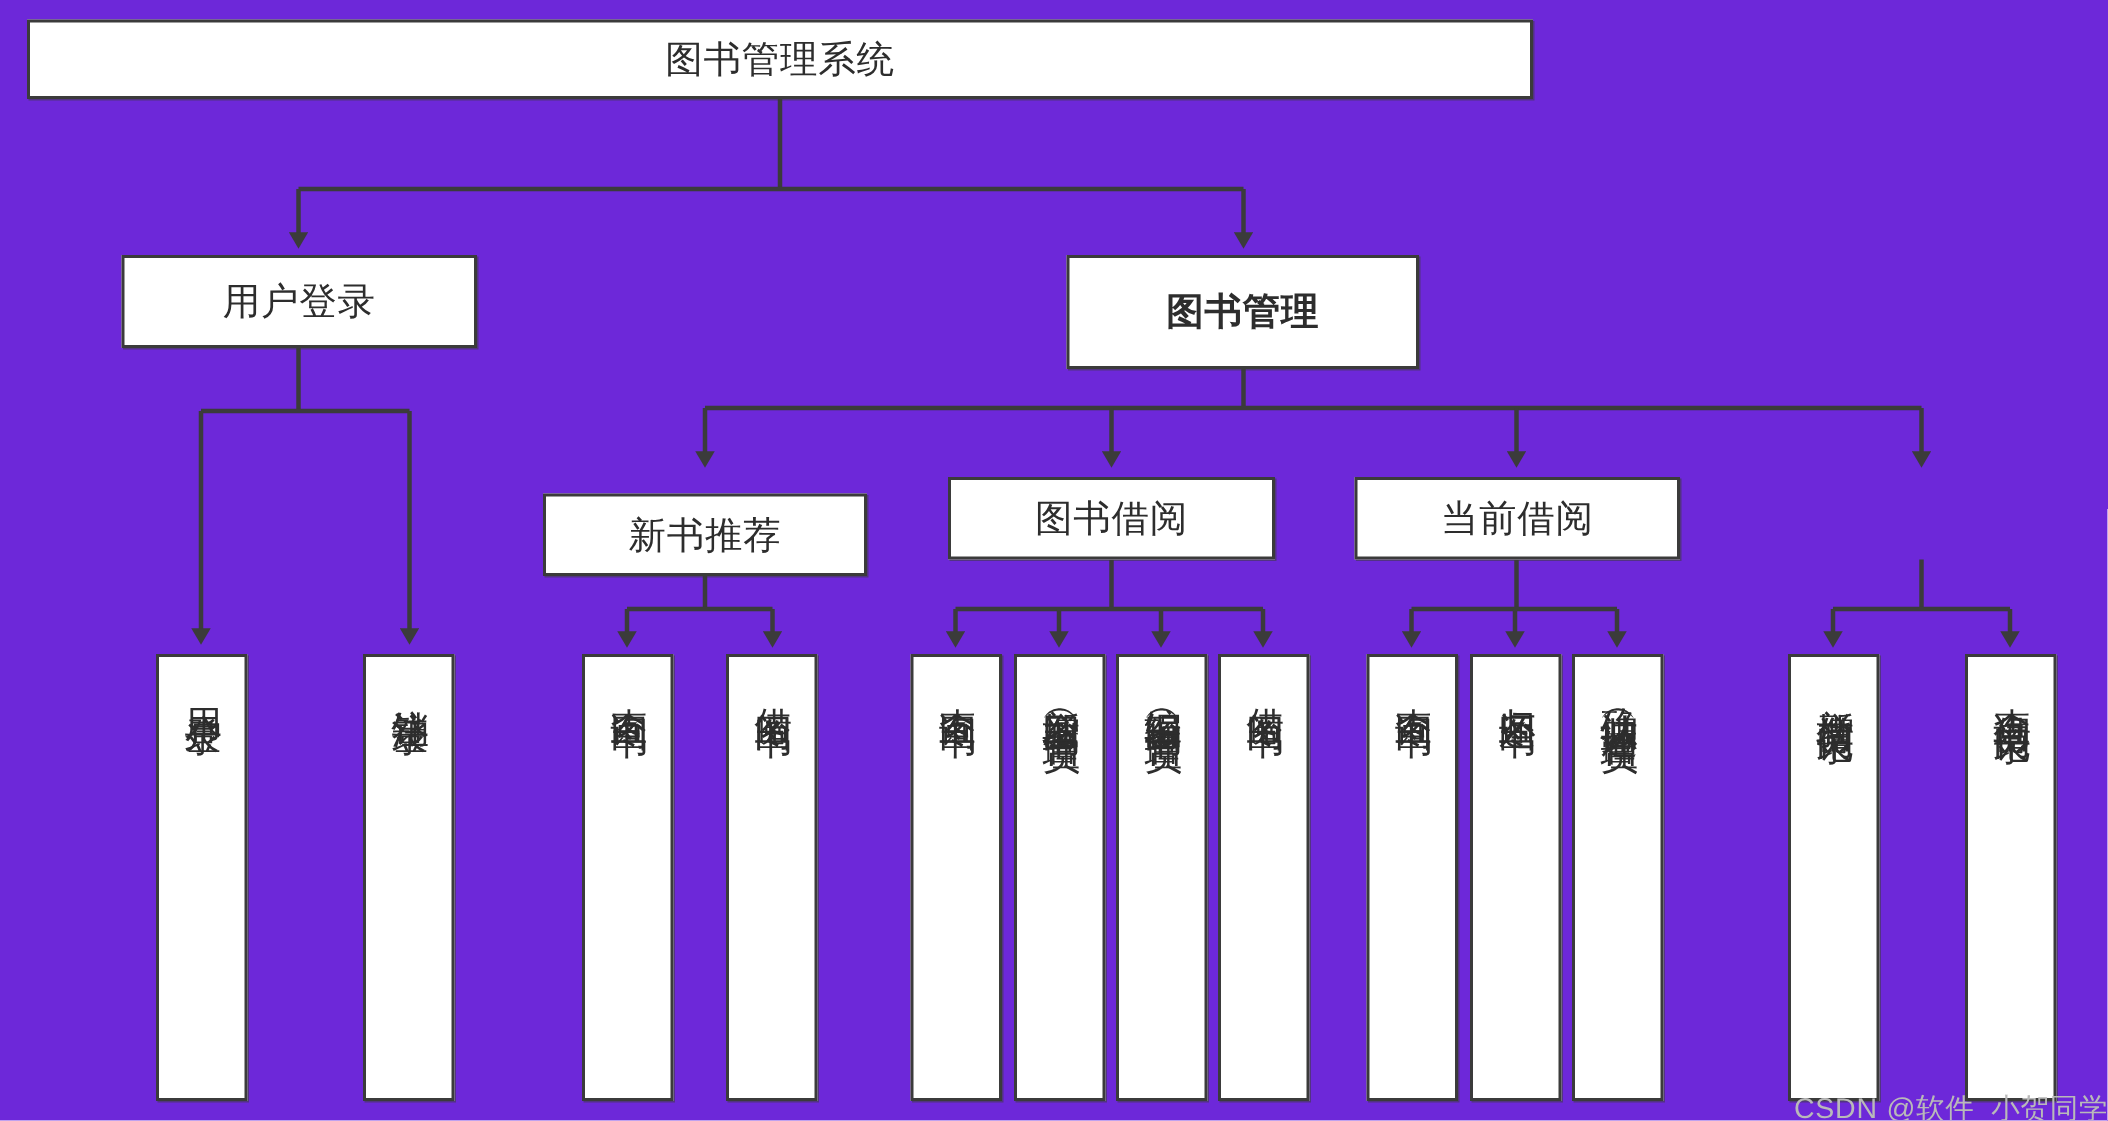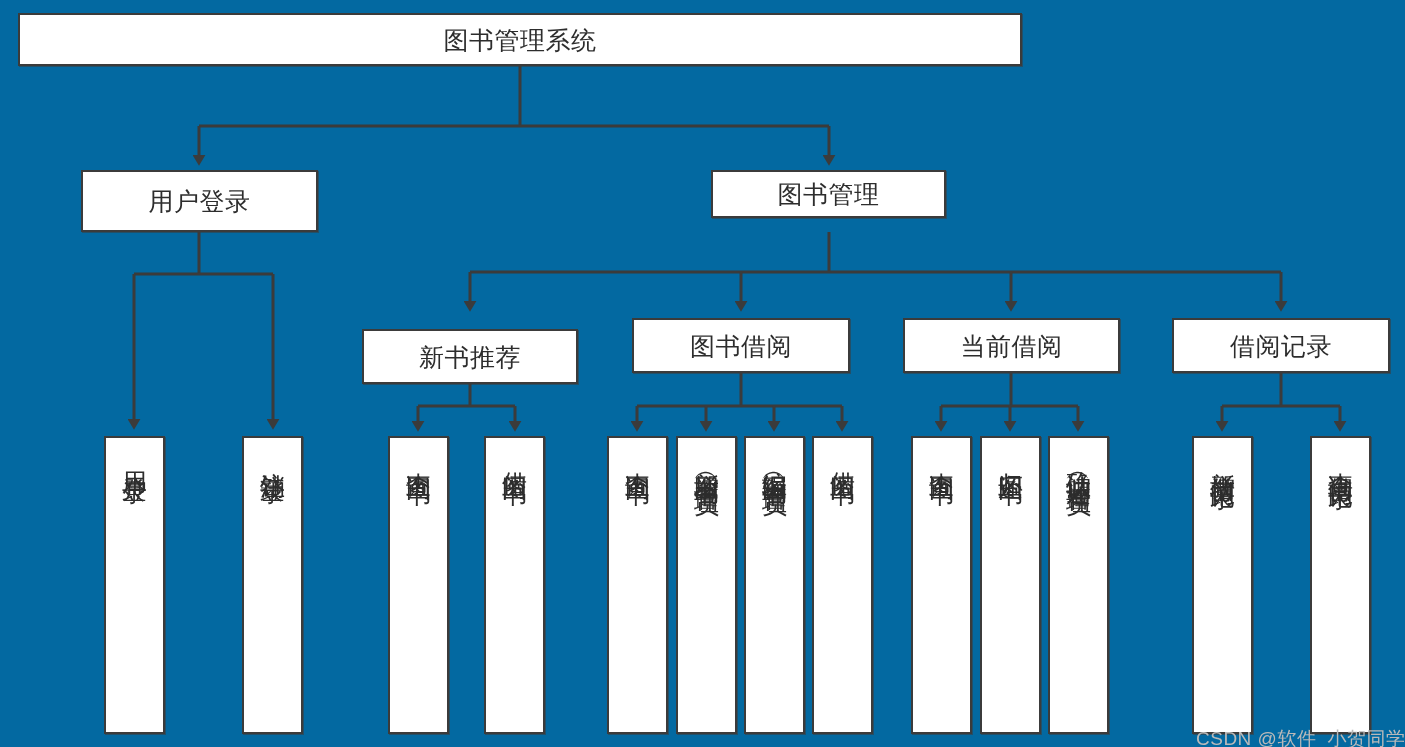--- a/index.html
+++ b/index.html
@@ -7,21 +7,21 @@
     padding: 0;
     background: #ffffff;
   }
   body {
     font-family: "Liberation Sans", "DejaVu Sans", sans-serif;
   }
   #canvas {
     position: relative;
     width: 1405px;
     height: 747px;
-    background: #0369a1;
+    background: #6d28d9;
     overflow: hidden;
   }
   svg#wires {
     position: absolute;
     left: 0;
     top: 0;
     width: 1405px;
     height: 747px;
     pointer-events: none;
   }
@@ -123,35 +123,32 @@
     </g>
   </svg>
 
   <div class="node root horiz" style="left: 18px; top: 13px; width: 1004px; height: 53px;">
     <span class="label">图书管理系统</span>
   </div>
 
   <div class="node horiz" style="left: 81px; top: 170px; width: 237px; height: 62px;">
     <span class="label">用户登录</span>
   </div>
-  <div class="node horiz" style="left: 711px; top: 170px; width: 235px; height: 48px;">
+  <div class="node horiz" style="left: 711px; top: 170px; width: 235px; height: 76px; font-weight: bold;">
     <span class="label">图书管理</span>
   </div>
 
   <div class="node horiz" style="left: 362px; top: 329px; width: 216px; height: 55px;">
     <span class="label">新书推荐</span>
   </div>
   <div class="node horiz" style="left: 903px; top: 318px; width: 217px; height: 55px;">
     <span class="label">当前借阅</span>
   </div>
   <div class="node horiz" style="left: 632px; top: 318px; width: 218px; height: 55px;">
     <span class="label">图书借阅</span>
-  </div>
-  <div class="node horiz" style="left: 1172px; top: 318px; width: 218px; height: 55px;">
-    <span class="label">借阅记录</span>
   </div>
 
   <div class="node vert" style="left: 104px; top: 436px; width: 61px; height: 298px;">
     <span class="label">用户登录</span>
   </div>
   <div class="node vert" style="left: 242px; top: 436px; width: 61px; height: 298px;">
     <span class="label">注销登录</span>
   </div>
   <div class="node vert" style="left: 388px; top: 436px; width: 61px; height: 298px;">
     <span class="label">查询图书</span>

